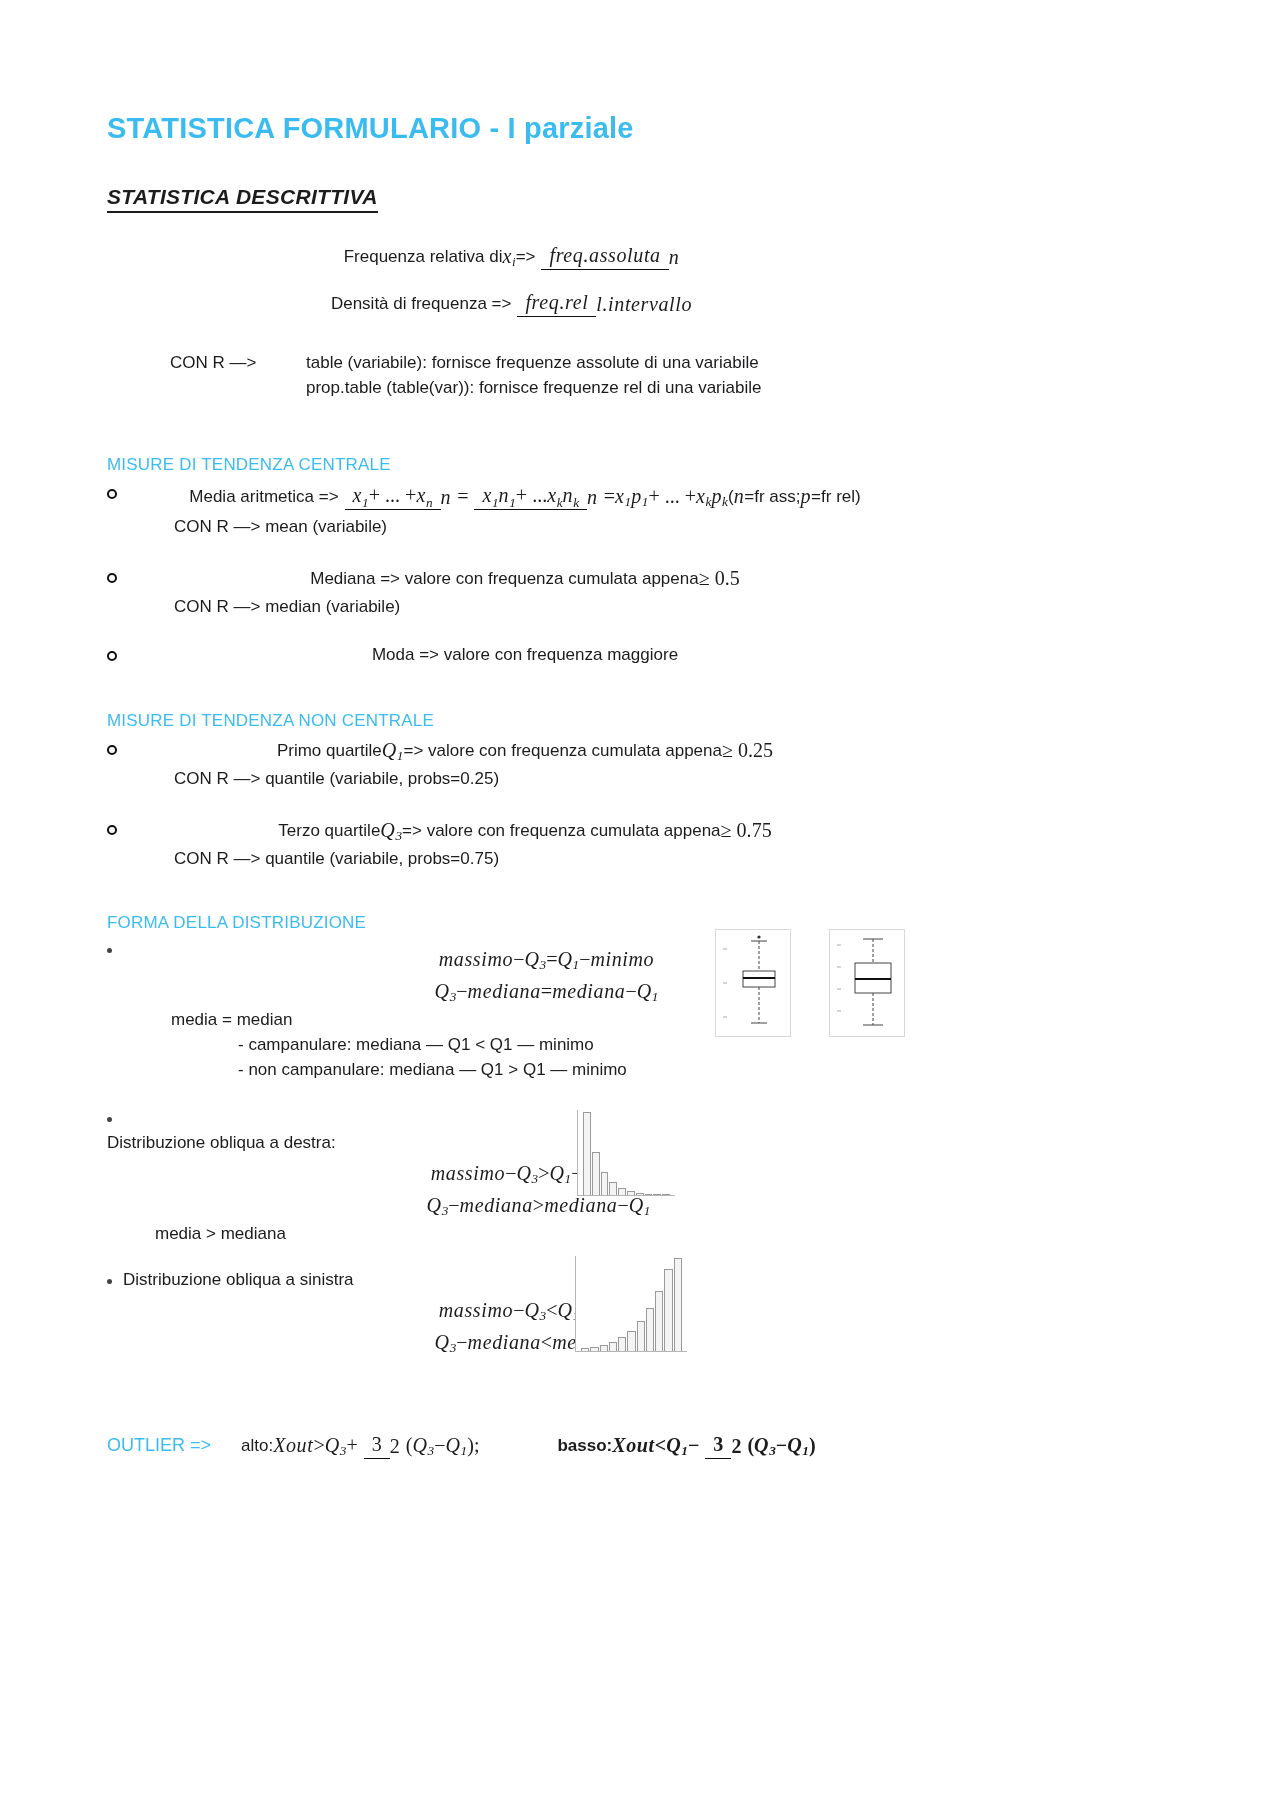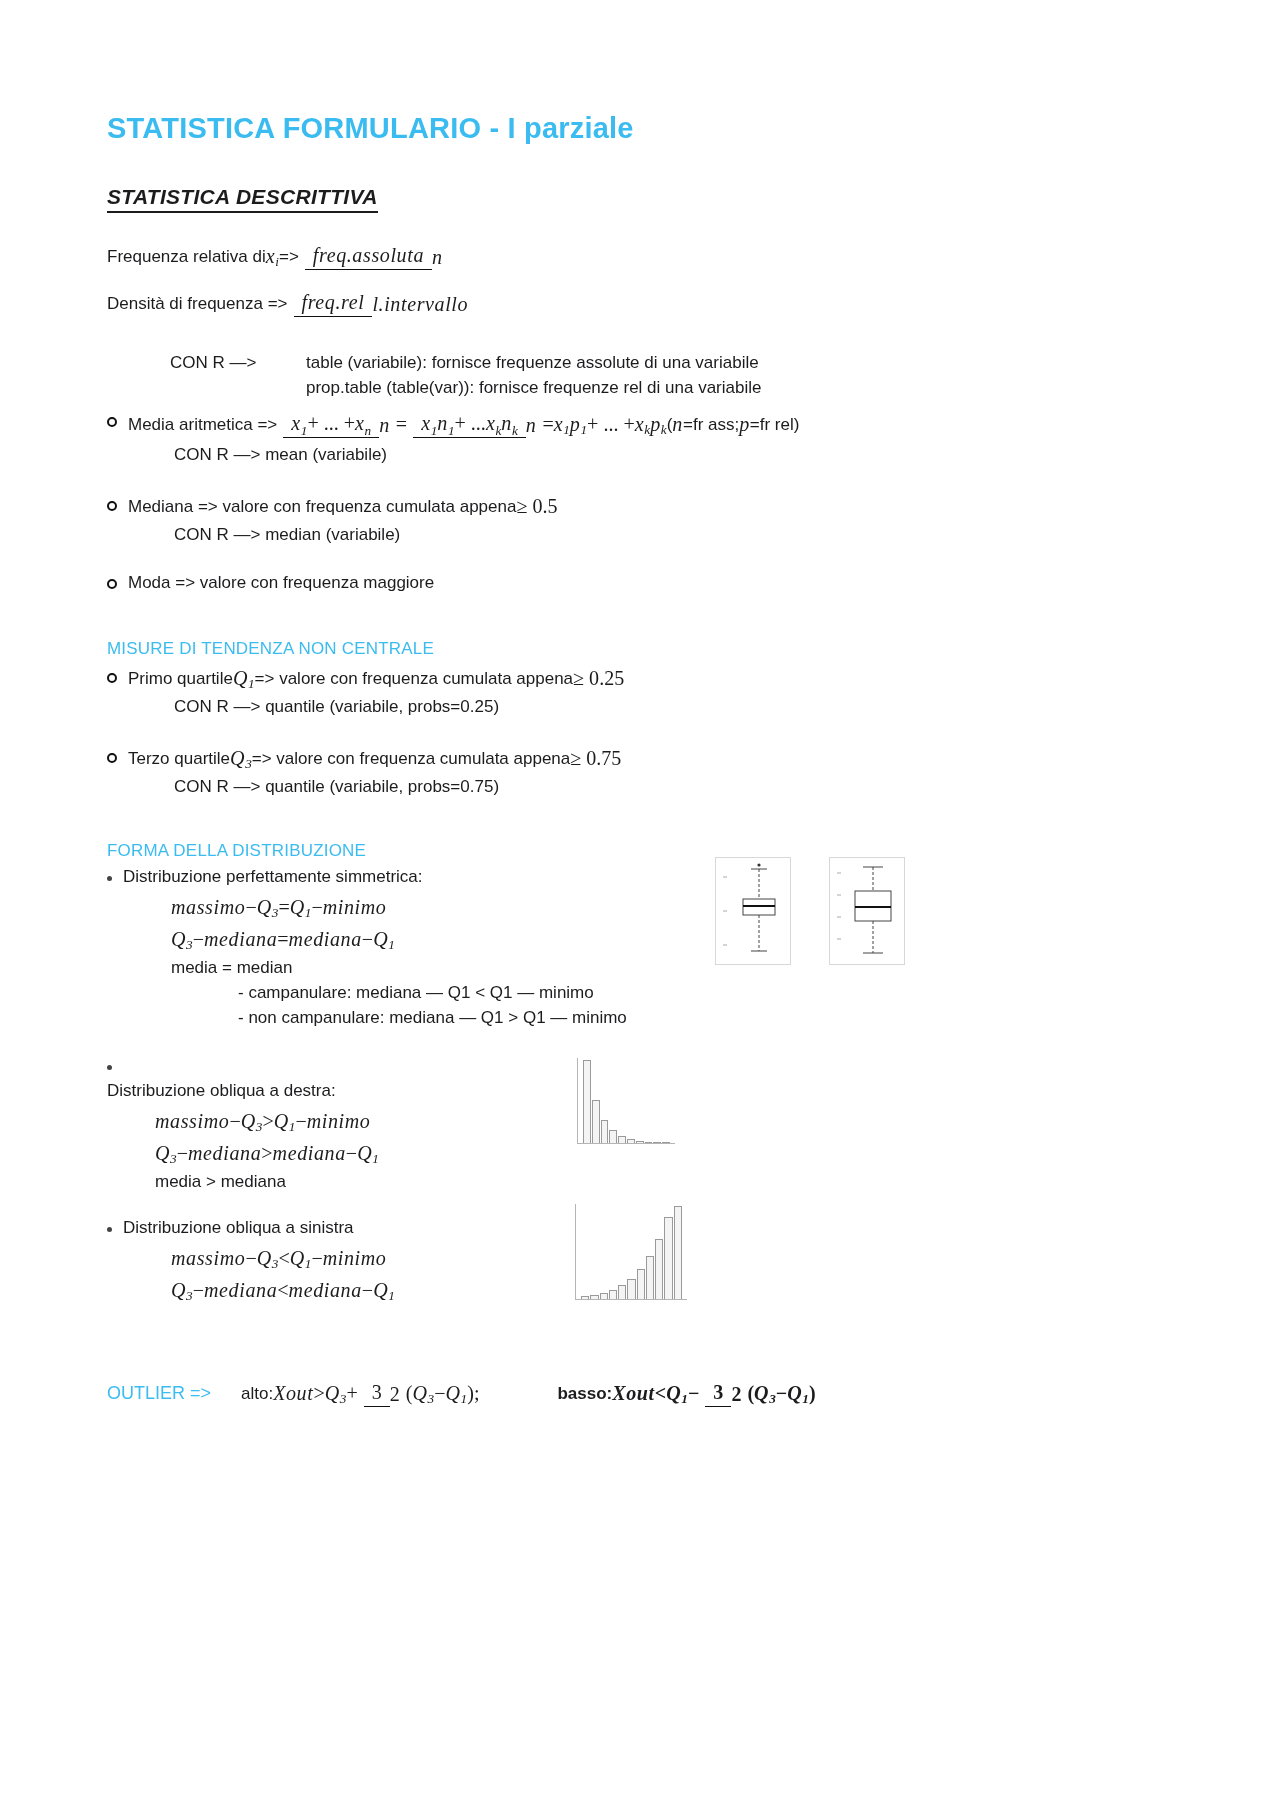--- a/index.html
+++ b/index.html
@@ -14,21 +14,21 @@
 
   h1.title { color:var(--accent,#3bbcf0); font-size:29px; font-weight:bold; letter-spacing:0.2px; }
 
   h2.main-heading {
     margin-top:40px; font-size:21px; font-weight:bold; font-style:italic;
     display:inline-block; border-bottom:2.5px solid #1c1c1e; padding-bottom:2px; letter-spacing:0.3px;
   }
 
   h3.cyan-heading { color:var(--accent,#3bbcf0); font-size:17px; font-weight:normal; letter-spacing:0.2px; }
 
-  .formula-line { font-size:17px; display:flex; align-items:center; flex-wrap:wrap; }
+  .formula-line { font-size:17px; display:flex; align-items:center; flex-wrap:wrap;justify-content:center; }
   .mt { font-family:"Liberation Sans", sans-serif; }
   .mm { font-family:"Liberation Serif", serif; font-size:1.18em; }
   .mi { font-family:"Liberation Serif", serif; font-style:italic; font-size:1.18em; letter-spacing:0.6px; }
   .ms { font-family:"Liberation Serif", serif; font-style:italic; font-size:0.78em; position:relative; top:5px; letter-spacing:0; }
   .frac { display:inline-flex; flex-direction:row; align-items:center; text-align:center;
           vertical-align:middle; margin:0 6px; font-family:"Liberation Serif", serif; line-height:1.25; }
   .fnum { border-bottom:1.4px solid #111; padding:0 8px 1px; display:flex; align-items:baseline; }
   .fden { padding-top:1px; display:flex; align-items:baseline; }
 
   .con-r-block { display:flex; margin-left:63px; margin-top:36px; font-size:17px; }
@@ -98,20 +98,21 @@
     </div>
 
   <div class="con-r-block">
     <span class="con-r-label">CON R —&gt;</span>
     <div class="con-r-lines">
       <div>table (variabile): fornisce frequenze assolute di una variabile</div>
       <div>prop.table (table(var)): fornisce frequenze rel di una variabile</div>
     </div>
   </div>
 
+  <h3 class="cyan-heading" style="margin-top:52px;">MISURE DI TENDENZA CENTRALE</h3>
 
   <div class="bullet sp-sm">
     <span class="ring"></span>
     <div class="bullet-body">
       <div class="formula-line">
           <span class="mt">Media aritmetica =&gt; </span>
           <span class="frac">
             <span class="fnum">
               <span class="mi">x</span>
               <span class="ms">1</span>
@@ -208,21 +209,20 @@
         </div>
       <div class="con-r-sub">CON R —&gt; quantile (variabile, probs=0.75)</div>
     </div>
   </div>
 
   <h3 class="cyan-heading" style="margin-top:44px;">FORMA DELLA DISTRIBUZIONE</h3>
 
   <div class="bullet rel" style="margin-top:6px;">
     <span class="dot"></span>
     <div class="bullet-body">
-      <div style="font-size:17px;">Distribuzione perfettamente simmetrica:</div>
       <div class="formula-line indent-formula">
           <span class="mi">massimo</span>
           <span class="mm"> − </span>
           <span class="mi">Q</span>
           <span class="ms">3</span>
           <span class="mm"> = </span>
           <span class="mi">Q</span>
           <span class="ms">1</span>
           <span class="mm"> − </span>
           <span class="mi">minimo</span>

